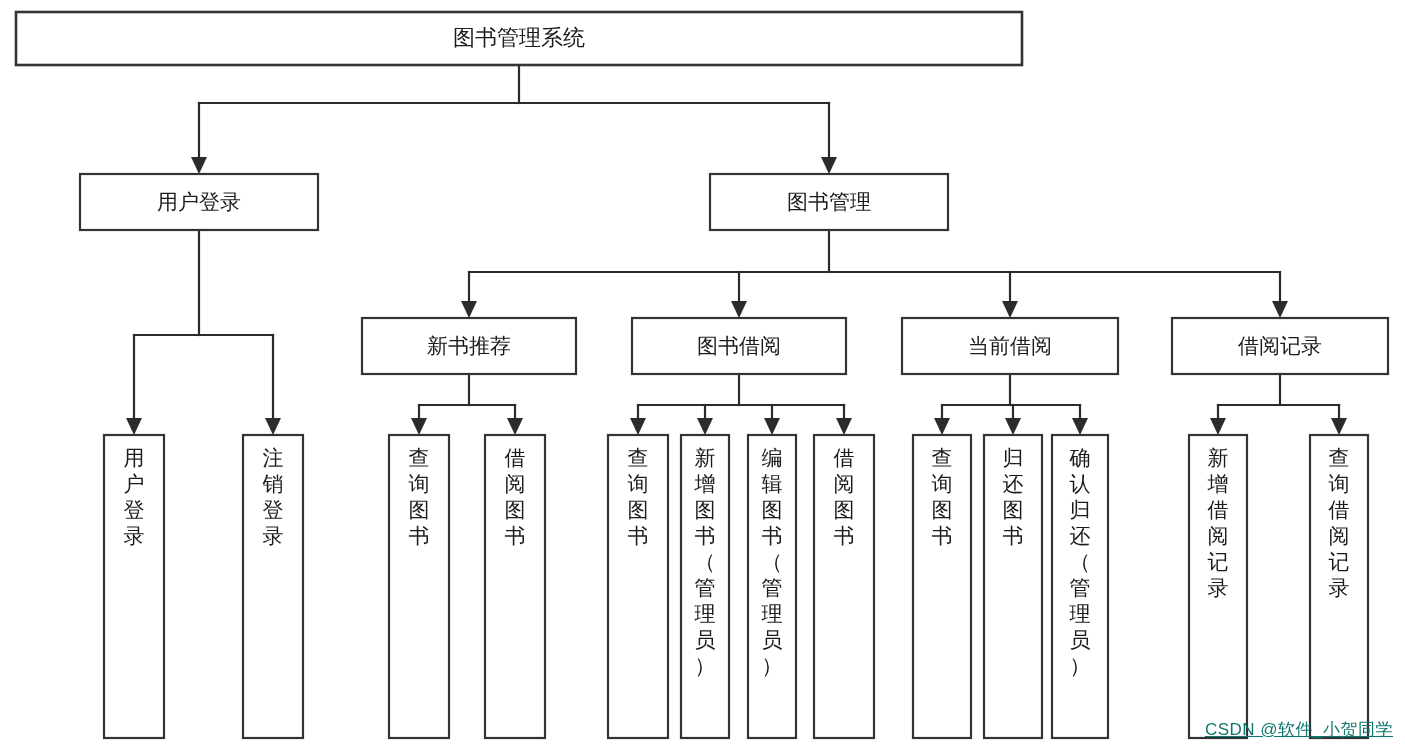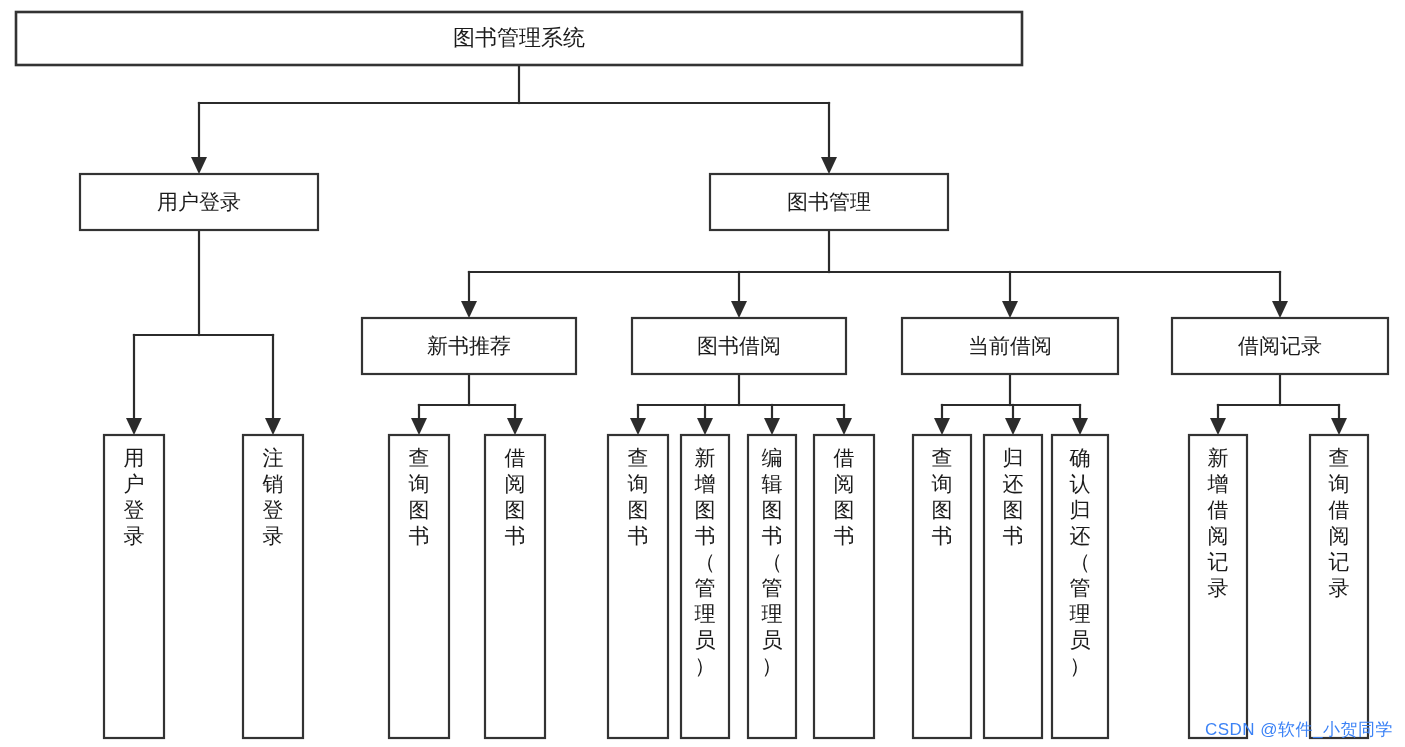--- a/index.html
+++ b/index.html
@@ -58,26 +58,27 @@
     fill: #1b1b1b;
     font-family: "Liberation Sans", "DejaVu Sans", sans-serif;
     font-size: 21px;
     text-anchor: middle;
     dominant-baseline: middle;
   }
   .watermark {
     position: absolute;
     right: 12px;
     bottom: 6px;
-    color: #3b82f6;
+    color: #0f766e;
     font-size: 17px;
     font-family: "Liberation Sans", "DejaVu Sans", sans-serif;
     letter-spacing: 0.5px;
     white-space: nowrap;
     user-select: none;
+    text-decoration: underline;
   }
 </style>
 </head>
 <body>
 
 <div id="canvas">
   <svg class="tree" id="tree-svg" viewBox="0 0 1405 747" xmlns="http://www.w3.org/2000/svg">
       <line x1="519" y1="65" x2="519" y2="103" class="link"></line>
       <line x1="199" y1="103" x2="829" y2="103" class="link"></line>
       <line x1="199" y1="103" x2="199" y2="160" class="link"></line>

